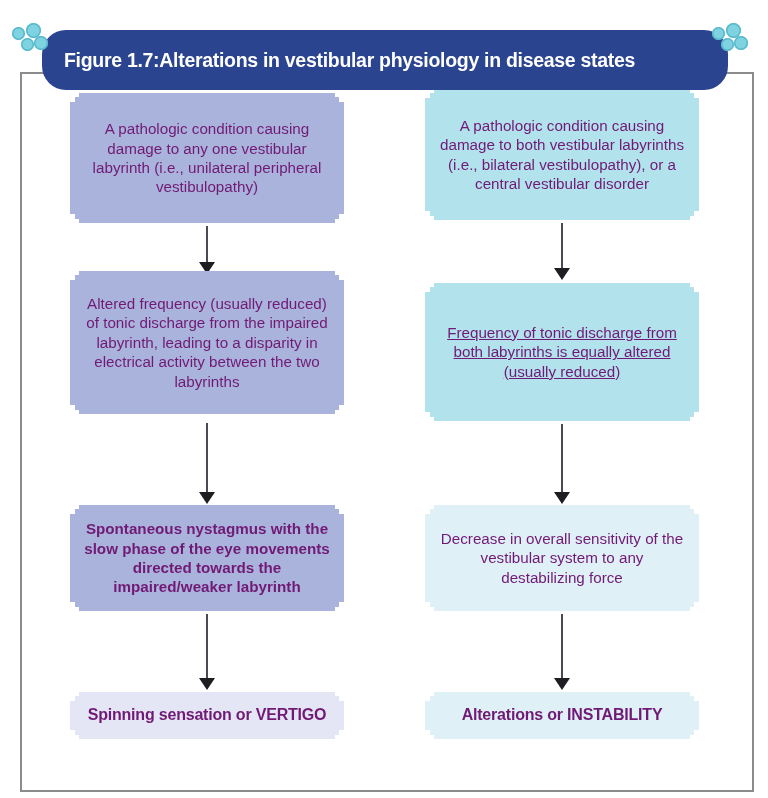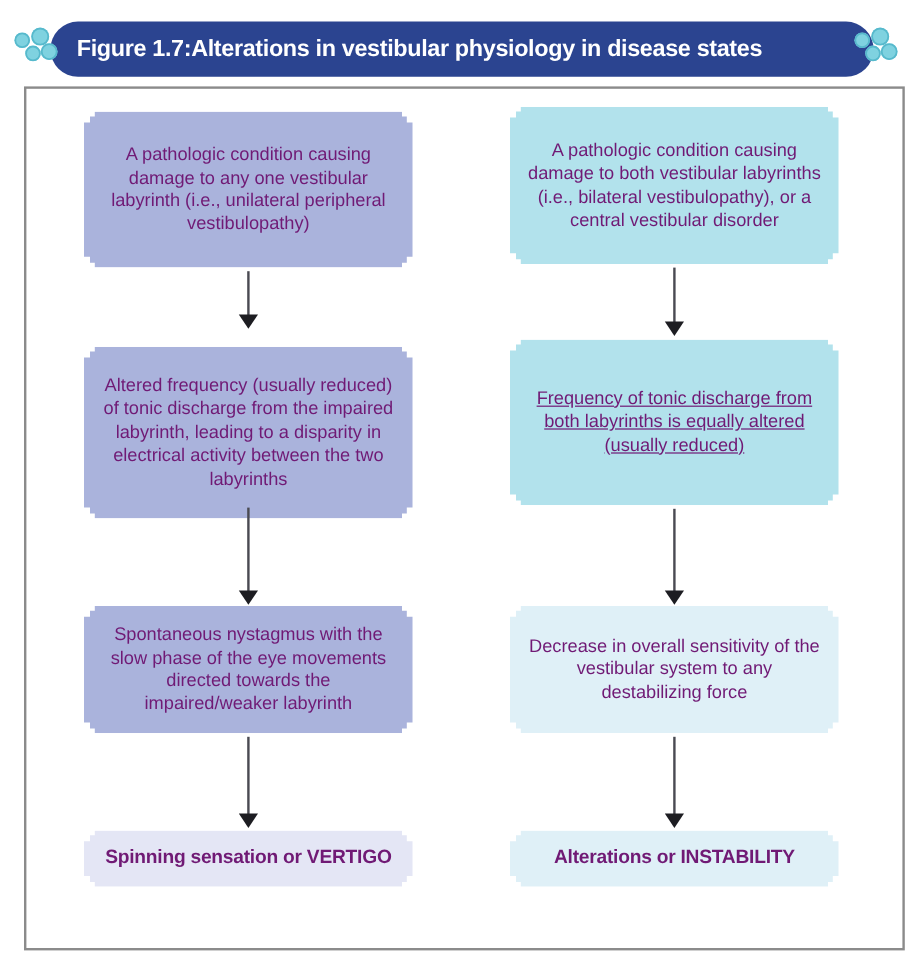--- a/index.html
+++ b/index.html
@@ -12,23 +12,23 @@
     height: 798px;
     font-family: "Liberation Sans", sans-serif;
     position: relative;
     overflow: hidden;
   }
 
   
   #figure-banner {
     position: absolute;
     left: 42px;
-    top: 18px;
+    top: 30px;
     width: 686px;
-    height: 46px;
+    height: 60px;
     background: #2b4490;
     border-radius: 24px;
     display: flex;
     align-items: center;
     box-sizing: border-box;
     padding-left: 22px;
     z-index: 3;
   }
   #figure-banner .title-text {
     color: #ffffff;
@@ -170,30 +170,30 @@
 
   <div class="flow-node node-lilac" style="left:70px; top:93px; width:274px; height:130px;">
     <span class="node-text">A pathologic condition causing damage to any one vestibular labyrinth (i.e., unilateral peripheral vestibulopathy)</span>
   </div>
 
   <div class="flow-arrow" style="left:196px; top:226px; height:48px;">
     <span class="shaft"></span>
     <span class="head"></span>
   </div>
 
-  <div class="flow-node node-lilac" style="left:70px; top:289px; width:274px; height:143px;">
+  <div class="flow-node node-lilac" style="left:70px; top:271px; width:274px; height:143px;">
     <span class="node-text">Altered frequency (usually reduced) of tonic discharge from the impaired labyrinth, leading to a disparity in electrical activity between the two labyrinths</span>
   </div>
 
   <div class="flow-arrow" style="left:196px; top:423px; height:81px;">
     <span class="shaft"></span>
     <span class="head"></span>
   </div>
 
-  <div class="flow-node node-lilac" style="left:70px; top:505px; width:274px; height:106px;">
+  <div class="flow-node node-lilac" style="left:70px; top:505px; width:274px; height:106px;font-weight:bold;">
     <span class="node-text">Spontaneous nystagmus with the slow phase of the eye movements directed towards the impaired/weaker labyrinth</span>
   </div>
 
   <div class="flow-arrow" style="left:196px; top:614px; height:76px;">
     <span class="shaft"></span>
     <span class="head"></span>
   </div>
 
   <div class="flow-node node-cyan" style="left:425px; top:89px; width:274px; height:131px;">
     <span class="node-text">A pathologic condition causing damage to both vestibular labyrinths (i.e., bilateral vestibulopathy), or a central vestibular disorder</span>

